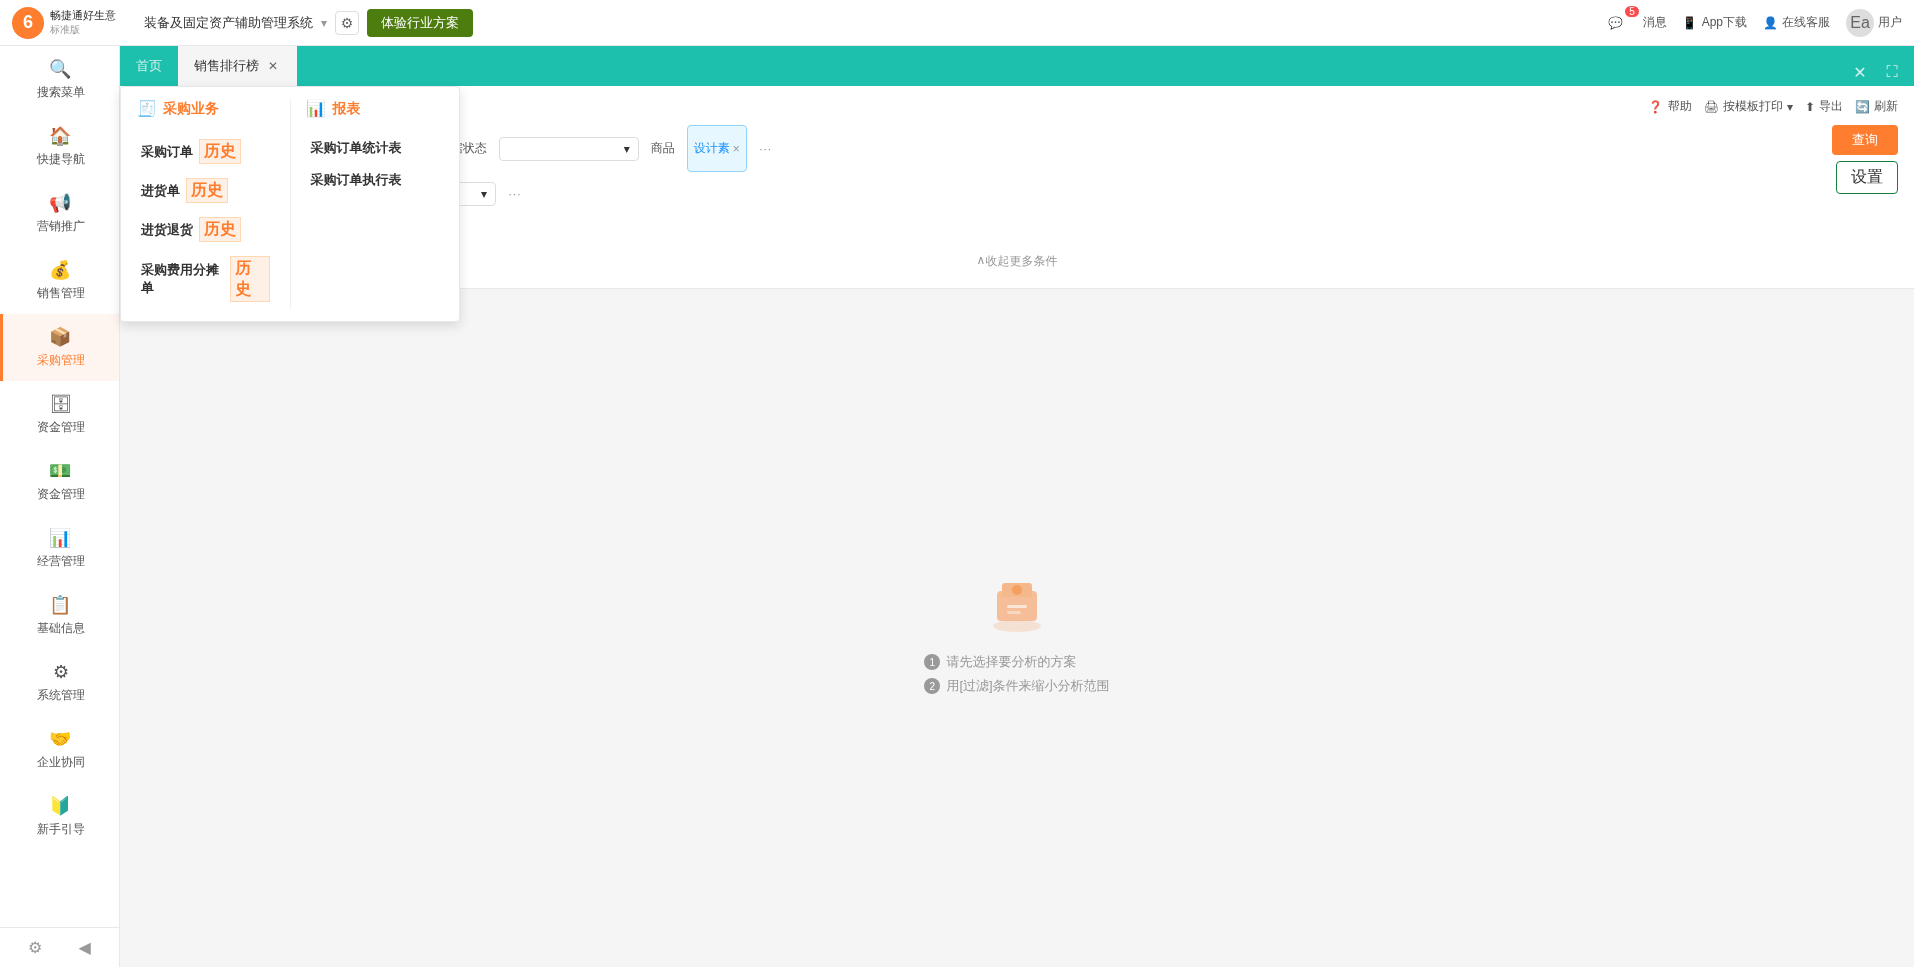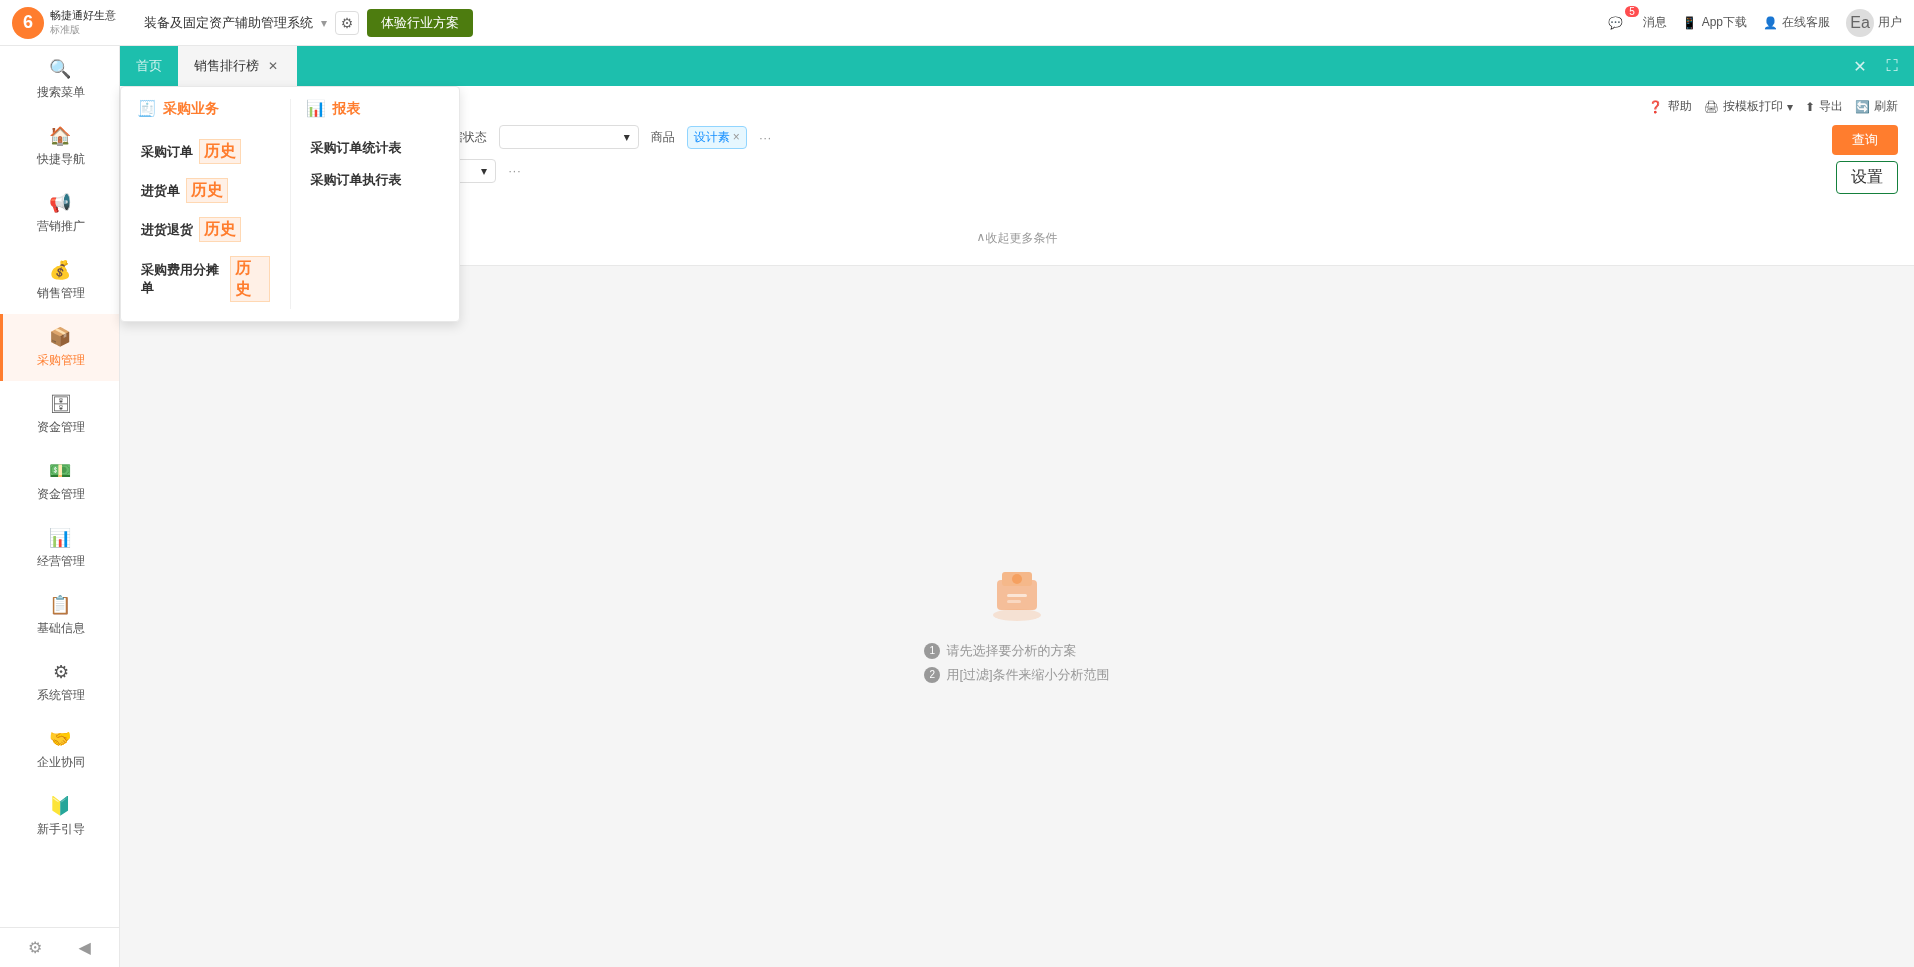--- a/index.html
+++ b/index.html
@@ -135,21 +135,21 @@
       margin-top: 46px;
       height: calc(100vh - 46px);
       display: flex;
       flex-direction: column;
     }
 
     
     .tab-bar {
       background: #1dbfad;
       display: flex;
-      align-items: center;
+      align-items: flex-end;
       height: 40px;
       padding: 0;
     }
     .tab-item {
       height: 40px;
       display: flex;
       align-items: center;
       padding: 0 16px;
       cursor: pointer;
       font-size: 13px;
@@ -233,21 +233,21 @@
       min-width: 120px;
       display: flex;
       align-items: center;
       justify-content: space-between;
       cursor: pointer;
     }
     .filter-tag {
       background: #e6f7ff;
       border: 1px solid #91d5ff;
       border-radius: 4px;
-      padding: 2px 6px;
+      padding: 14px 6px;
       font-size: 12px;
       color: #1890ff;
       display: flex;
       align-items: center;
       gap: 3px;
     }
     .filter-tag-close { cursor: pointer; color: #999; }
     .filter-dots { color: #999; cursor: pointer; }
     .query-btn {
       background: #ff7d2e;

